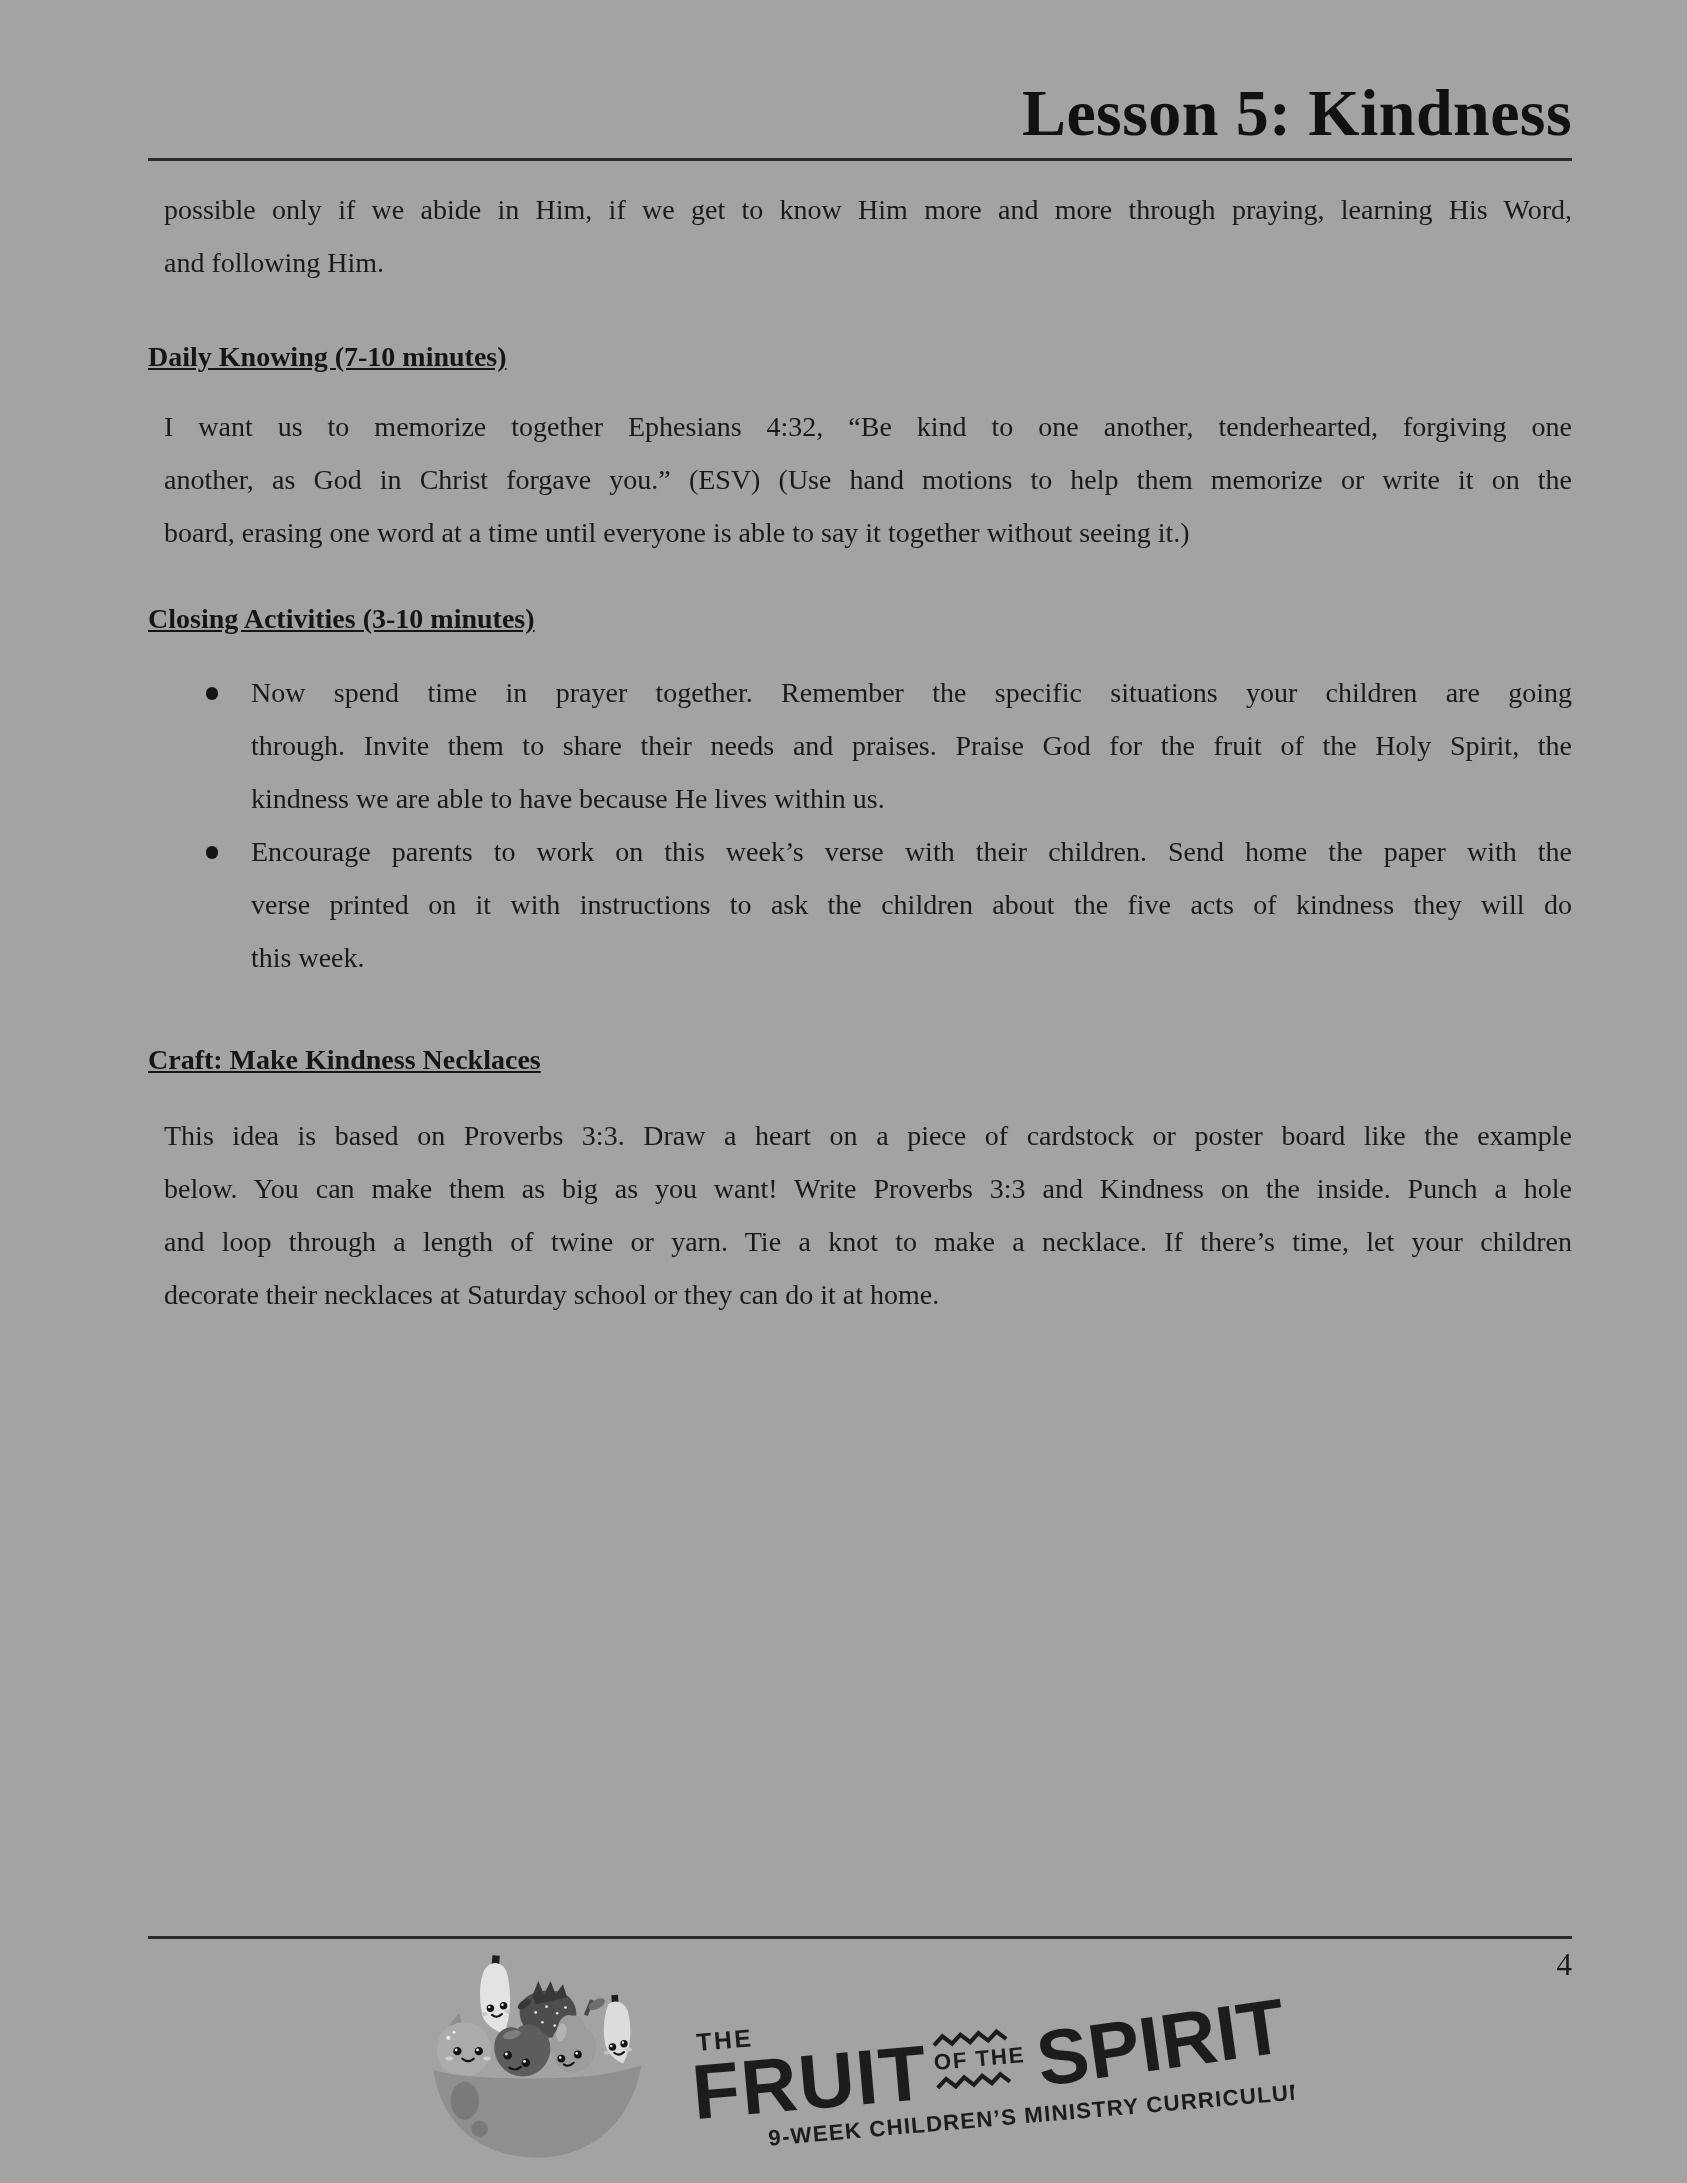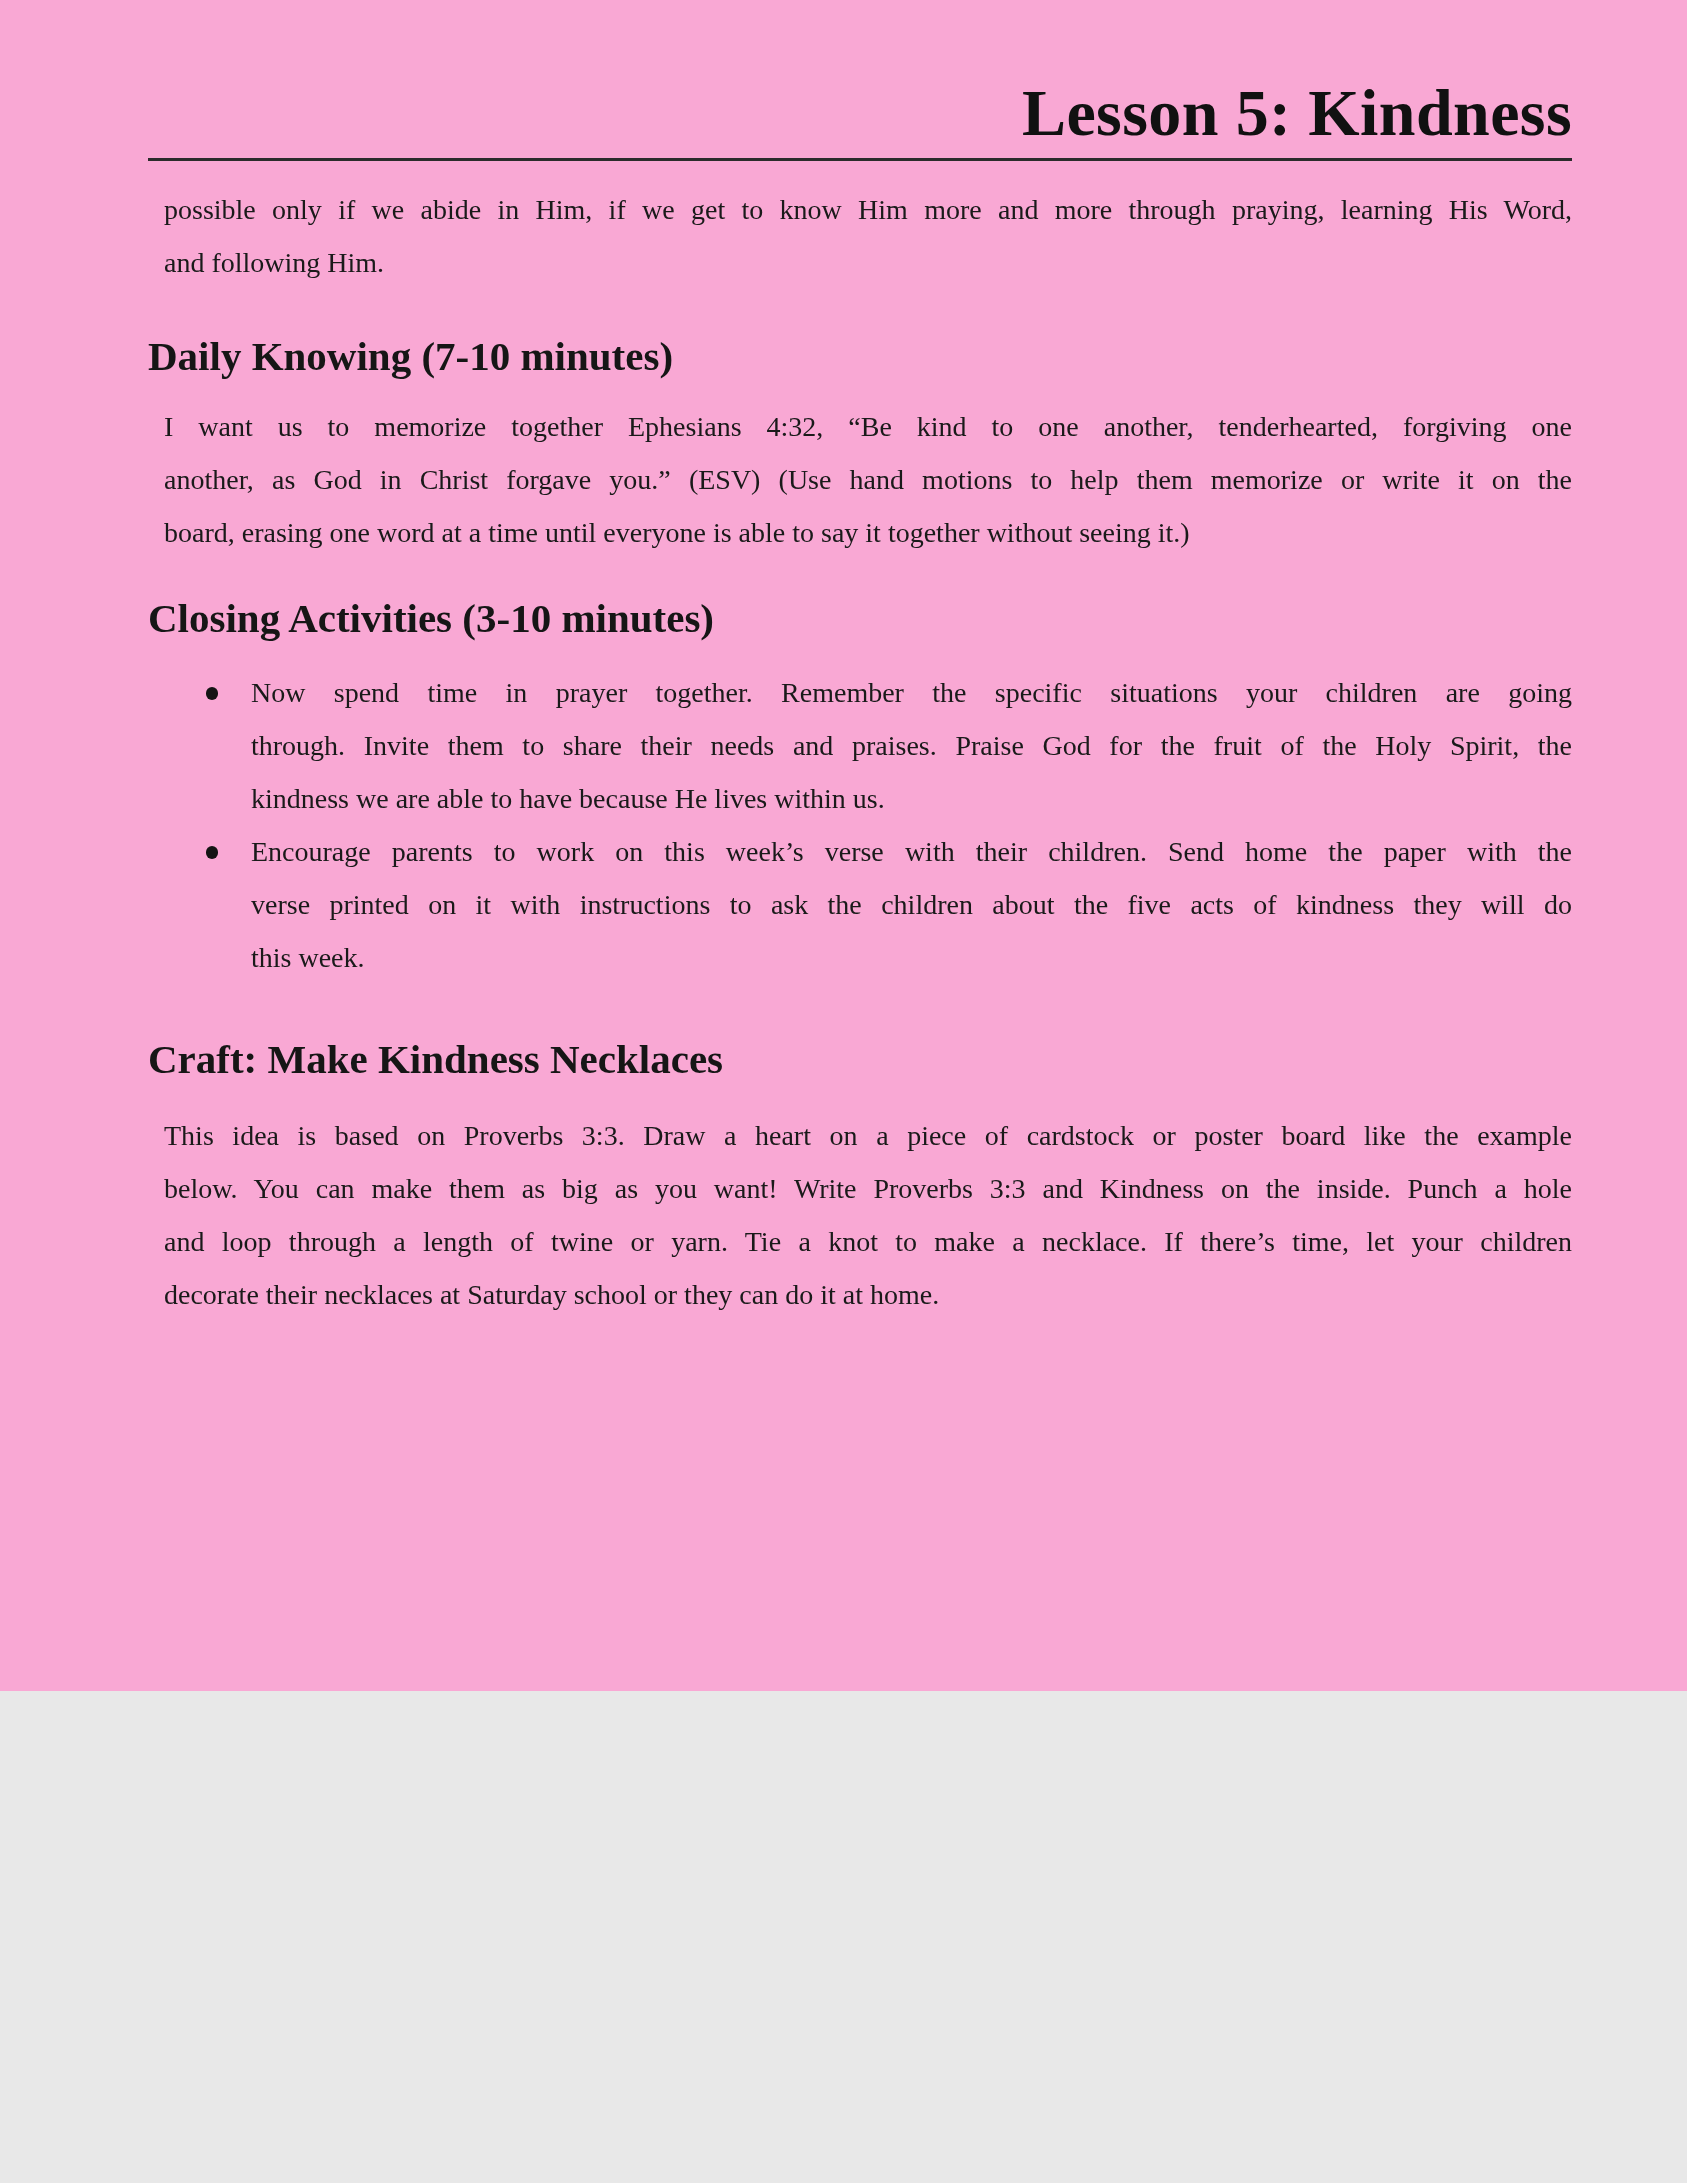--- a/index.html
+++ b/index.html
@@ -1,38 +1,38 @@
 <!DOCTYPE html>
 <html style="font-size:13px"><head>
 <meta charset="utf-8">
 <style>
   html,body { margin:0; padding:0; background:#e8e8e8; }
   .page {
     position: relative;
-    width: 1687px; height: 1691px;
-    background: #f9a8d4;
+    width: 1687px; height: 2183px;
+    background: #a3a3a3;
     overflow: hidden;
     font-family: "Liberation Serif", "DejaVu Serif", serif;
     color: #1a1a1a;
   }
   .content { position:absolute; left:148px; top:0; width:1424px; height:100%; }
   .title {
     position:absolute; top:76px; left:0; right:0;
     font-size:66px; font-weight:bold; line-height:74px;
     text-align:right; color:#111; letter-spacing:0.4px;
     white-space:nowrap;
   }
   .rule { position:absolute; left:0; right:0; height:3.3px; background:#2b2b2b; }
   .rule-top { top:158px; }
   .rule-bottom { top:1936px; }
   .para { position:absolute; left:16px; right:0; font-size:28px; }
   .hd {
     position:absolute; left:0; right:0;
-    font-size:41px; font-weight:bold; line-height:53px;
-    color:#161616; white-space:nowrap;
+    font-size:28px; font-weight:bold; line-height:53px;
+    color:#161616; white-space:nowrap;text-decoration:underline;
   }
   .ln { display:block; height:53px; line-height:53px; }
   .jl { text-align:justify; text-align-last:justify; text-justify:inter-word; }
   .ll { text-align:left; text-align-last:left; }
   .bullets { position:absolute; left:0; right:0; font-size:28px; }
   .bullet { position:relative; padding-left:103px; }
   .dot {
     position:absolute; left:58px; top:21.4px;
     width:12.4px; height:12.4px; border-radius:50%; background:#141414;
   }

